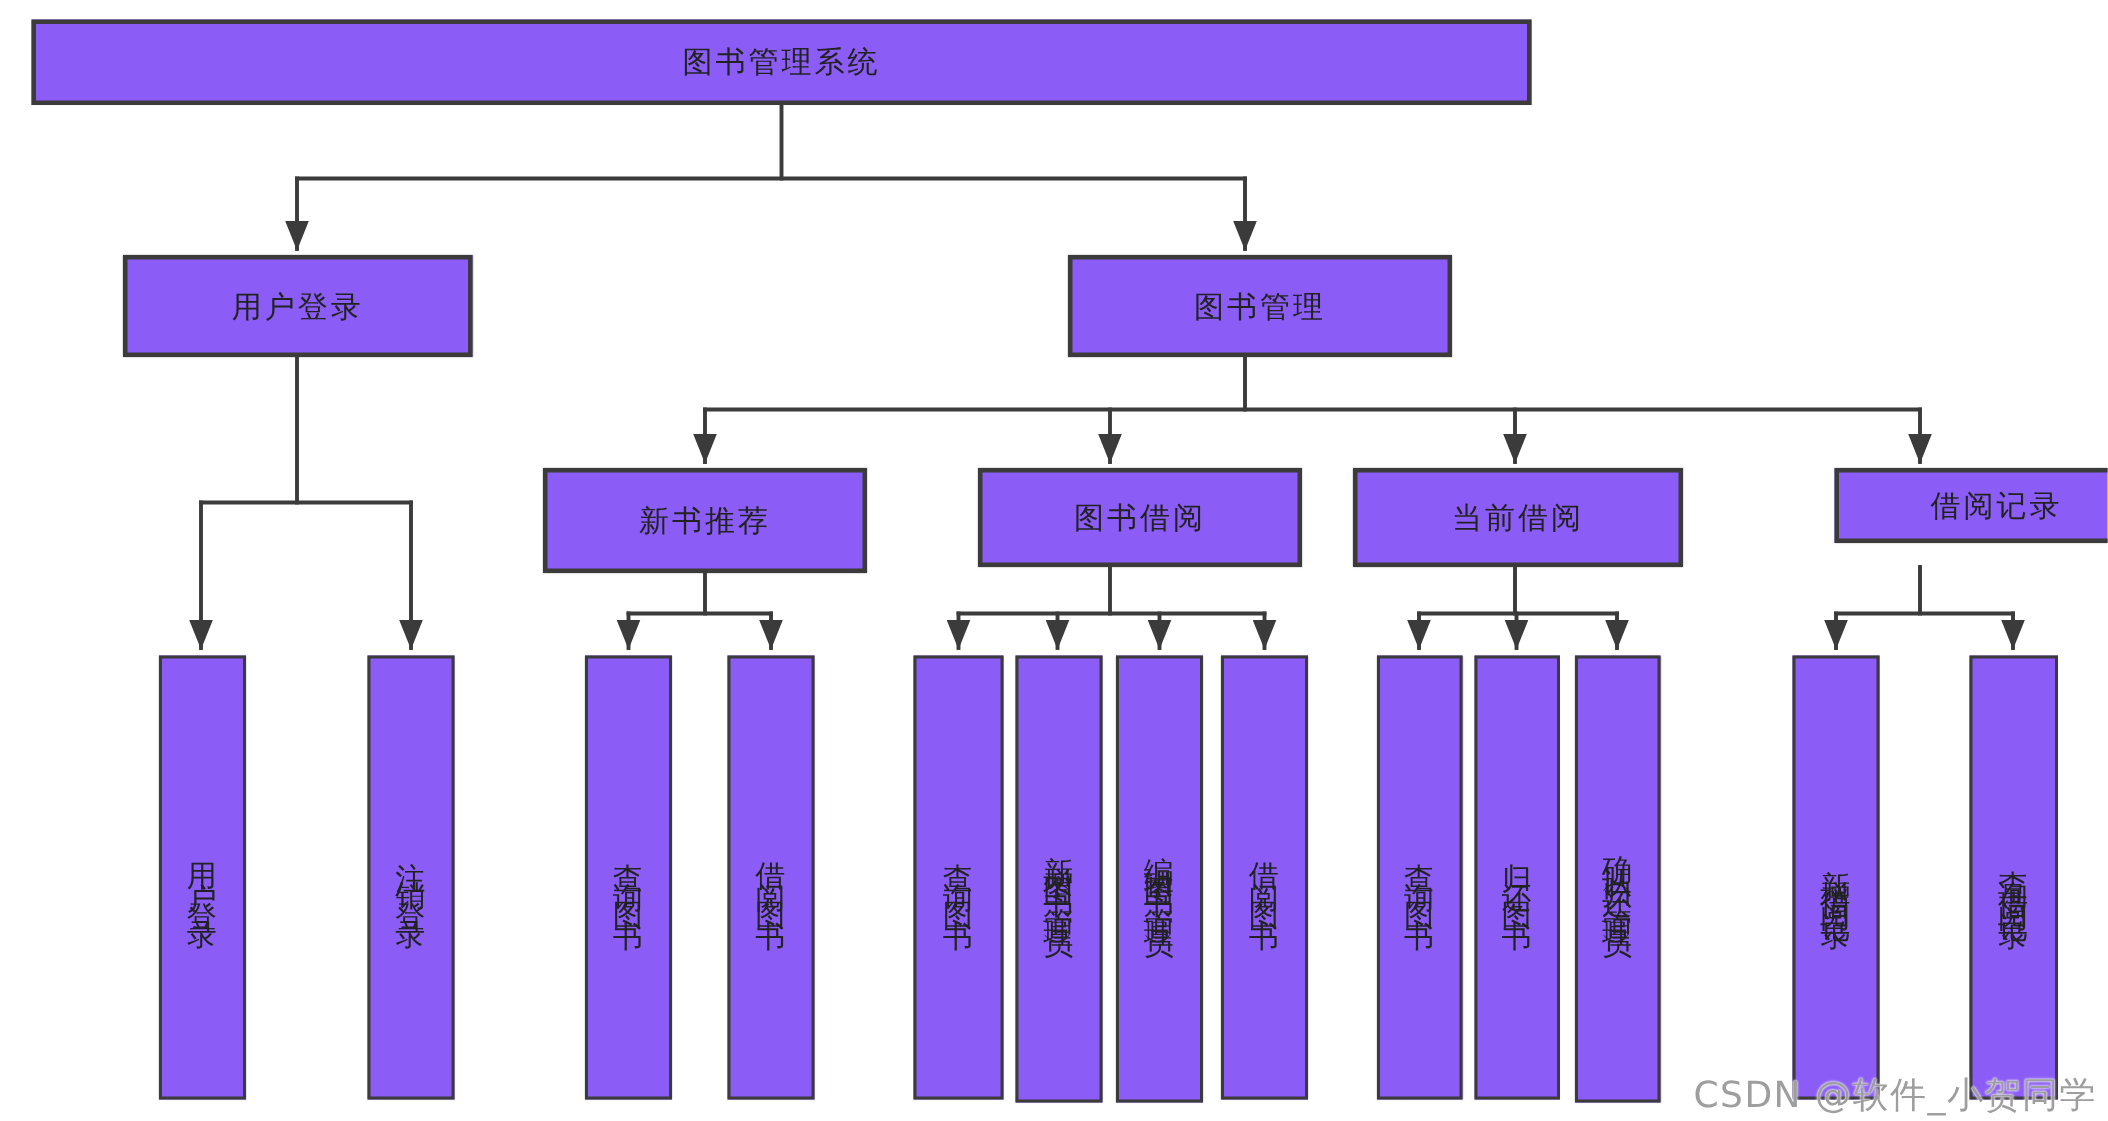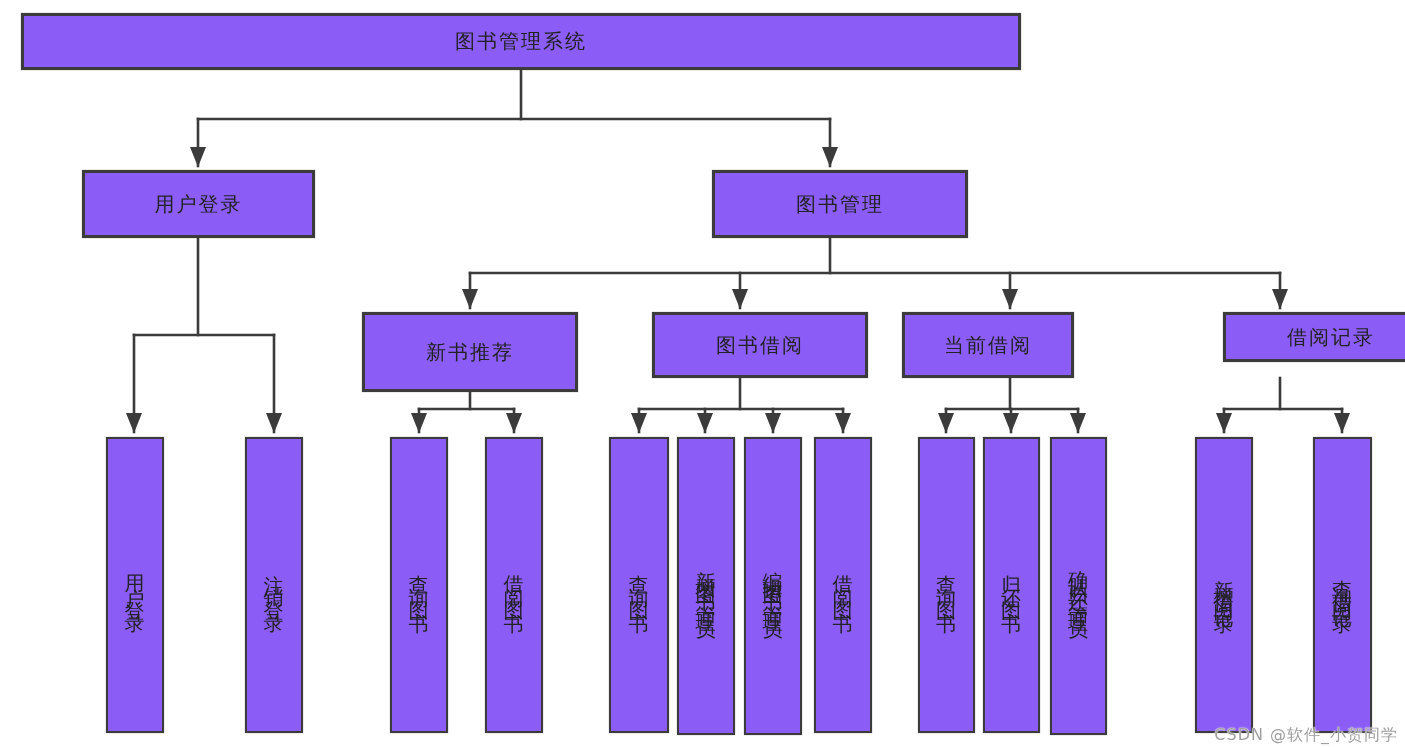--- a/index.html
+++ b/index.html
@@ -20,21 +20,21 @@
     box-shadow:0 0 1px rgba(60,60,60,.55);
   }
   .box.leaf{border-width:2.5px;}
   .box.h span{font-size:20px;letter-spacing:2px;white-space:nowrap;}
   .box.leaf span{
     writing-mode:vertical-rl;font-size:20px;line-height:1;white-space:nowrap;
   }
   .box.leaf span.short{letter-spacing:13px;}
   .box.leaf span.long{letter-spacing:7px;}
   .watermark{
-    position:absolute;right:7px;bottom:1px;font-size:16px;letter-spacing:1px;
+    position:absolute;right:7px;bottom:1px;font-size:24px;letter-spacing:1px;
     color:var(--watermark);white-space:nowrap;
     text-shadow:0 0 2px #ffffff,0 0 1px #ffffff;
   }
 </style>
 </head>
 <body>
 
 <div class="stage">
 
   <svg class="connectors" viewBox="0 0 1405 747" xmlns="http://www.w3.org/2000/svg">
@@ -89,27 +89,27 @@
     <span>图书管理系统</span>
   </div>
 
   <div class="box h" style="left:82px;top:170px;width:233px;height:68px">
     <span>用户登录</span>
   </div>
   <div class="box h" style="left:712px;top:170px;width:256px;height:68px">
     <span>图书管理</span>
   </div>
 
-  <div class="box h" style="left:362px;top:312px;width:216px;height:80px">
+  <div class="box h" style="left:362px;top:312px;width:216px;height:70px">
     <span>新书推荐</span>
   </div>
   <div class="box h" style="left:652px;top:312px;width:216px;height:66px">
     <span>图书借阅</span>
   </div>
-  <div class="box h" style="left:902px;top:312px;width:172px;height:66px">
+  <div class="box h" style="left:902px;top:312px;width:220px;height:66px">
     <span>当前借阅</span>
   </div>
   <div class="box h" style="left:1223px;top:312px;width:216px;height:50px">
     <span>借阅记录</span>
   </div>
 
   <div class="box leaf" style="left:106px;top:437px;width:58px;height:296px">
     <span class="short">用户登录</span>
   </div>
   <div class="box leaf" style="left:245px;top:437px;width:58px;height:296px">

